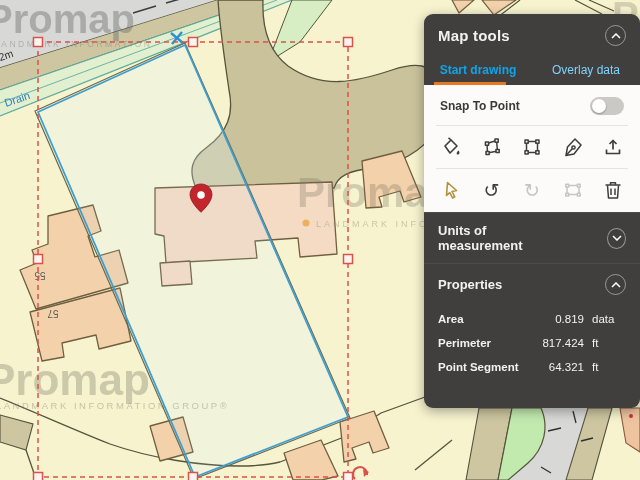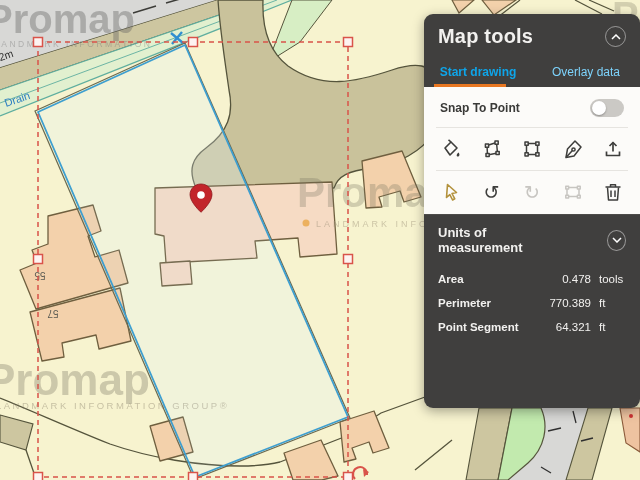--- a/index.html
+++ b/index.html
@@ -7,21 +7,21 @@
   #stage { position:relative; width:640px; height:480px; background:#f7f3cf; overflow:hidden; }
   #map-svg { position:absolute; left:0; top:0; }
 
   
   .panel{
     position:absolute; left:424px; top:14px; width:216px; height:394px;
     background:#403f3e; border-radius:9px; box-shadow:0 3px 12px rgba(0,0,0,.35);
     color:#f2f1ef; overflow:hidden;
   }
   .panel-header{ display:flex; align-items:center; justify-content:space-between; padding:11px 14px 8px 14px; }
-  .panel-title{ font-size:20px; font-weight:bold; letter-spacing:.2px; }
+  .panel-title{ font-size:15px; font-weight:bold; letter-spacing:.2px; }
   .circle-btn{
     width:21px; height:21px; border-radius:50%; border:1.4px solid rgba(255,255,255,.45);
     background:transparent; display:flex; align-items:center; justify-content:center; cursor:pointer;
   }
   .circle-btn svg{ display:block; }
   .tabs{ display:flex; height:31px; }
   .tab{ position:relative; width:50%; display:flex; align-items:center; justify-content:center;
         font-size:12px; color:#7dd3fc; cursor:pointer; }
   .tab.active{ color:#0ea5e9; font-weight:bold; }
   .tab.active::after{ content:""; position:absolute; left:10px; right:26px; bottom:0; height:3px; background:#e87722; }
@@ -37,21 +37,21 @@
   .tool-btn{ width:24px; height:24px; border:none; background:transparent; padding:0; cursor:pointer;
              display:flex; align-items:center; justify-content:center; color:#3e3e3c; }
   .tool-btn.selected{ color:#b3923d; }
   .tool-btn.disabled{ color:#c7c5c1; cursor:default; }
   .glyph{ font-size:19px; line-height:1; font-family:"DejaVu Sans", sans-serif; }
 
   .section-header{ display:flex; align-items:center; justify-content:space-between;
                    padding:10px 14px; border-top:1px solid #4d4c4a;gap:48px; }
   .section-label{ font-size:13px; font-weight:bold; }
 
-  .props{ padding:2px 9px 10px 14px; }
+  .props{ padding:2px 16px 10px 14px; }
   .prop-row{ display:flex; align-items:center; padding:6px 0; font-size:11.5px; }
   .prop-label{ font-weight:bold; width:88px; }
   .prop-value{ flex:1; text-align:right; }
   .prop-unit{ width:40px; padding-left:8px; }
   .rot-row{ display:flex; align-items:center; padding:6px 0 0 0; font-size:11.5px; }
   .rot-label{ font-weight:bold; flex:1; }
   .rot-input{ width:62px; height:18px; border:1px solid #97958f; border-radius:2px;
               display:flex; align-items:center; justify-content:flex-end; padding-right:5px; cursor:text; }
   .deg{ font-size:10px; margin-left:2px; align-self:flex-start; }
 </style>
@@ -282,30 +282,38 @@
 
     <div class="section-header">
       <span class="section-label">Units of measurement</span>
       <button class="circle-btn">
         <svg width="10" height="6" viewBox="0 0 10 6">
           <polyline points="1,1 5,5 9,1" fill="none" stroke="#fff" stroke-width="1.5"></polyline>
         </svg>
       </button>
     </div>
 
+    <div class="section-header">
+      <span class="section-label">Properties</span>
+      <button class="circle-btn">
+        <svg width="10" height="6" viewBox="0 0 10 6">
+          <polyline points="1,5 5,1 9,5" fill="none" stroke="#fff" stroke-width="1.5"></polyline>
+        </svg>
+      </button>
+    </div>
 
     <div class="props">
       <div class="prop-row">
         <span class="prop-label">Area</span>
-        <span class="prop-value">0.478</span>
-        <span class="prop-unit">tools</span>
+        <span class="prop-value">0.819</span>
+        <span class="prop-unit">data</span>
       </div>
       <div class="prop-row">
         <span class="prop-label">Perimeter</span>
-        <span class="prop-value">770.389</span>
+        <span class="prop-value">817.424</span>
         <span class="prop-unit">ft</span>
       </div>
       <div class="prop-row">
         <span class="prop-label">Point Segment</span>
         <span class="prop-value">64.321</span>
         <span class="prop-unit">ft</span>
       </div>
     </div>
 
   </div>

